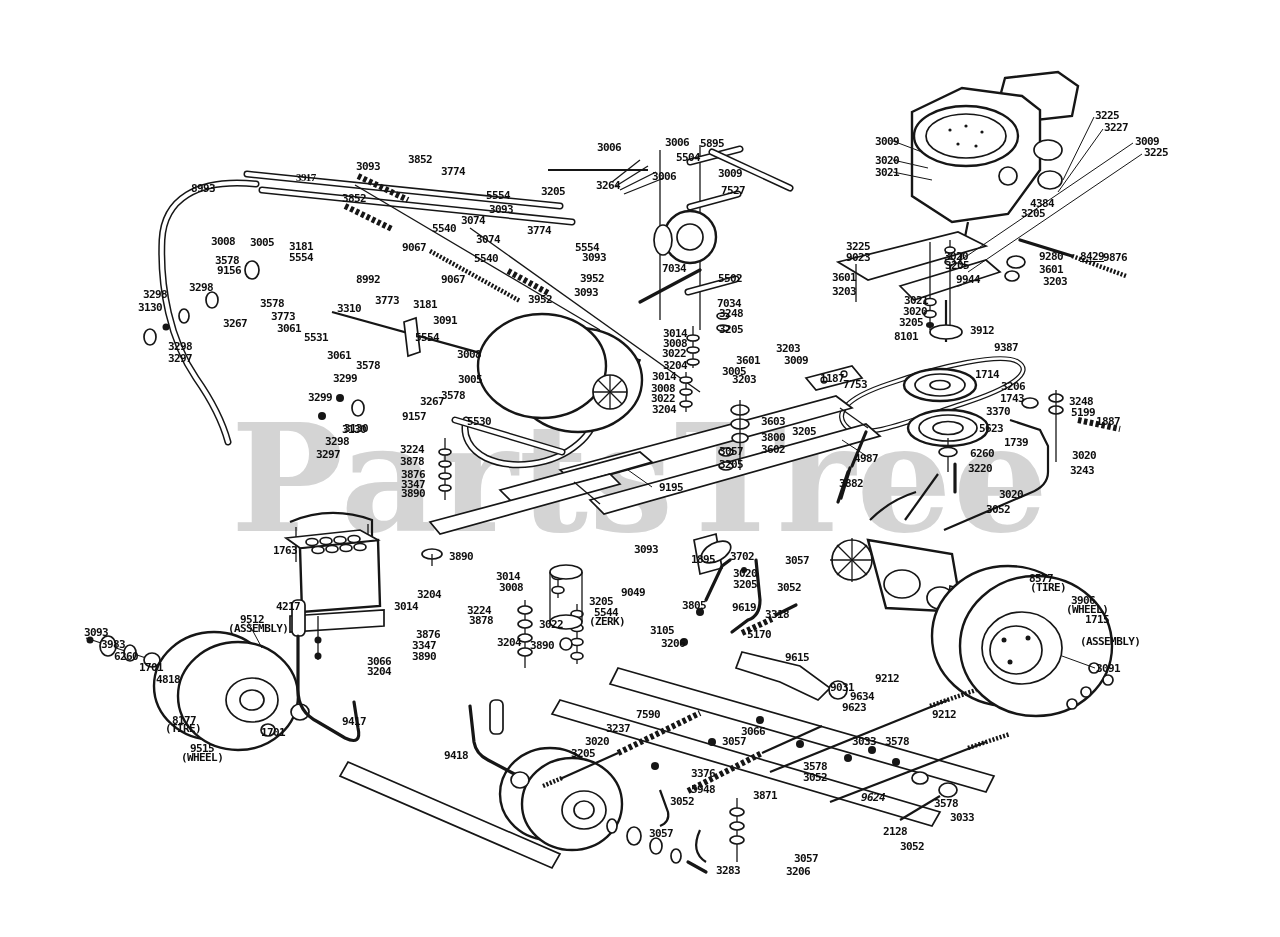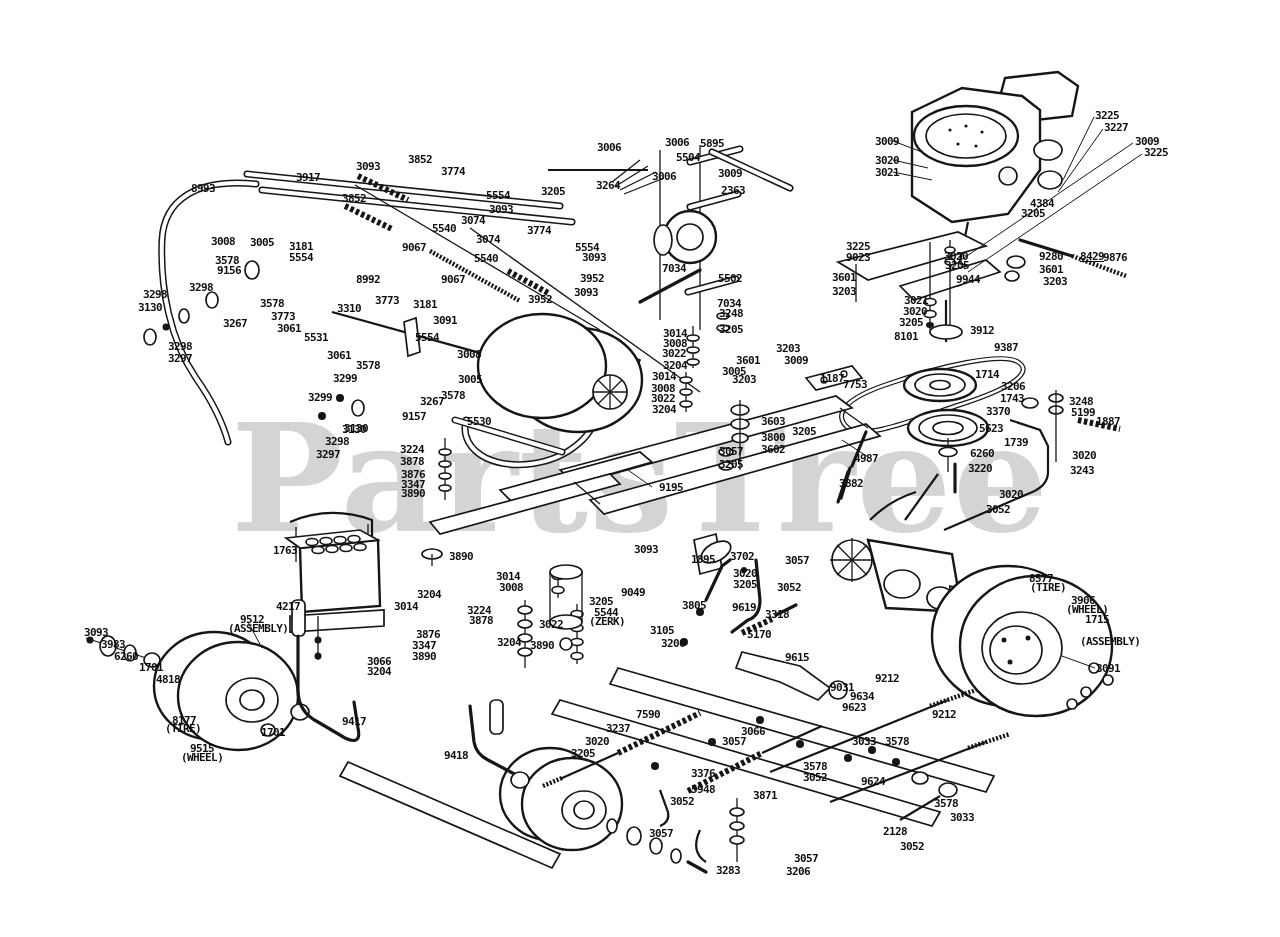--- a/index.html
+++ b/index.html
@@ -351,21 +351,21 @@
       <line class="coil" x1="742" y1="633" x2="772" y2="619"></line>
       <line class="s3" x1="776" y1="615" x2="796" y2="605"></line>
       <circle class="fb" cx="744" cy="570" r="3"></circle>
       <circle class="fb" cx="700" cy="612" r="4"></circle>
       <circle class="fb" cx="684" cy="642" r="4"></circle>
     </g>
   </svg>
 
   <div class="callouts">
       <span class="label" style="left: 191px; top: 183px;">8993</span>
-      <span class="label" style="left: 296px; top: 172px;">3917</span>
+      <span class="label" style="left: 296px; top: 172px; font-family: Liberation Serif, serif;">3917</span>
       <span class="label" style="left: 356px; top: 161px;">3093</span>
       <span class="label" style="left: 408px; top: 154px;">3852</span>
       <span class="label" style="left: 441px; top: 166px;">3774</span>
       <span class="label" style="left: 342px; top: 193px;">3852</span>
       <span class="label" style="left: 486px; top: 190px;">5554</span>
       <span class="label" style="left: 489px; top: 204px;">3093</span>
       <span class="label" style="left: 461px; top: 215px;">3074</span>
       <span class="label" style="left: 432px; top: 223px;">5540</span>
       <span class="label" style="left: 402px; top: 242px;">9067</span>
       <span class="label" style="left: 211px; top: 236px;">3008</span>
@@ -406,21 +406,21 @@
       <span class="label" style="left: 527px; top: 225px;">3774</span>
       <span class="label" style="left: 441px; top: 390px;">3578</span>
       <span class="label" style="left: 541px; top: 186px;">3205</span>
       <span class="label" style="left: 596px; top: 180px;">3264</span>
       <span class="label" style="left: 597px; top: 142px;">3006</span>
       <span class="label" style="left: 665px; top: 137px;">3006</span>
       <span class="label" style="left: 700px; top: 138px;">5895</span>
       <span class="label" style="left: 676px; top: 152px;">5504</span>
       <span class="label" style="left: 718px; top: 168px;">3009</span>
       <span class="label" style="left: 652px; top: 171px;">3006</span>
-      <span class="label" style="left: 721px; top: 185px;">2363</span>
+      <span class="label" style="left: 721px; top: 185px;">7527</span>
       <span class="label" style="left: 575px; top: 242px;">5554</span>
       <span class="label" style="left: 582px; top: 252px;">3093</span>
       <span class="label" style="left: 580px; top: 273px;">3952</span>
       <span class="label" style="left: 574px; top: 287px;">3093</span>
       <span class="label" style="left: 528px; top: 294px;">3952</span>
       <span class="label" style="left: 662px; top: 263px;">7034</span>
       <span class="label" style="left: 718px; top: 273px;">5502</span>
       <span class="label" style="left: 717px; top: 298px;">7034</span>
       <span class="label" style="left: 719px; top: 308px;">3248</span>
       <span class="label" style="left: 719px; top: 324px;">3205</span>
@@ -563,21 +563,21 @@
       <span class="label" style="left: 803px; top: 761px;">3578</span>
       <span class="label" style="left: 803px; top: 772px;">3052</span>
       <span class="label" style="left: 691px; top: 768px;">3376</span>
       <span class="label" style="left: 691px; top: 784px;">5948</span>
       <span class="label" style="left: 753px; top: 790px;">3871</span>
       <span class="label" style="left: 670px; top: 796px;">3052</span>
       <span class="label" style="left: 649px; top: 828px;">3057</span>
       <span class="label" style="left: 716px; top: 865px;">3283</span>
       <span class="label" style="left: 794px; top: 853px;">3057</span>
       <span class="label" style="left: 786px; top: 866px;">3206</span>
-      <span class="label" style="left: 861px; top: 776px;">9624</span>
+      <span class="label" style="left: 861px; top: 792px; font-style: italic;">9624</span>
       <span class="label" style="left: 883px; top: 826px;">2128</span>
       <span class="label" style="left: 900px; top: 841px;">3052</span>
       <span class="label" style="left: 934px; top: 798px;">3578</span>
       <span class="label" style="left: 950px; top: 812px;">3033</span>
       <span class="label" style="left: 1029px; top: 573px;">8577</span>
       <span class="label" style="left: 1030px; top: 582px;">(TIRE)</span>
       <span class="label" style="left: 1071px; top: 595px;">3906</span>
       <span class="label" style="left: 1066px; top: 604px;">(WHEEL)</span>
       <span class="label" style="left: 1085px; top: 614px;">1715</span>
       <span class="label" style="left: 1080px; top: 636px;">(ASSEMBLY)</span>

